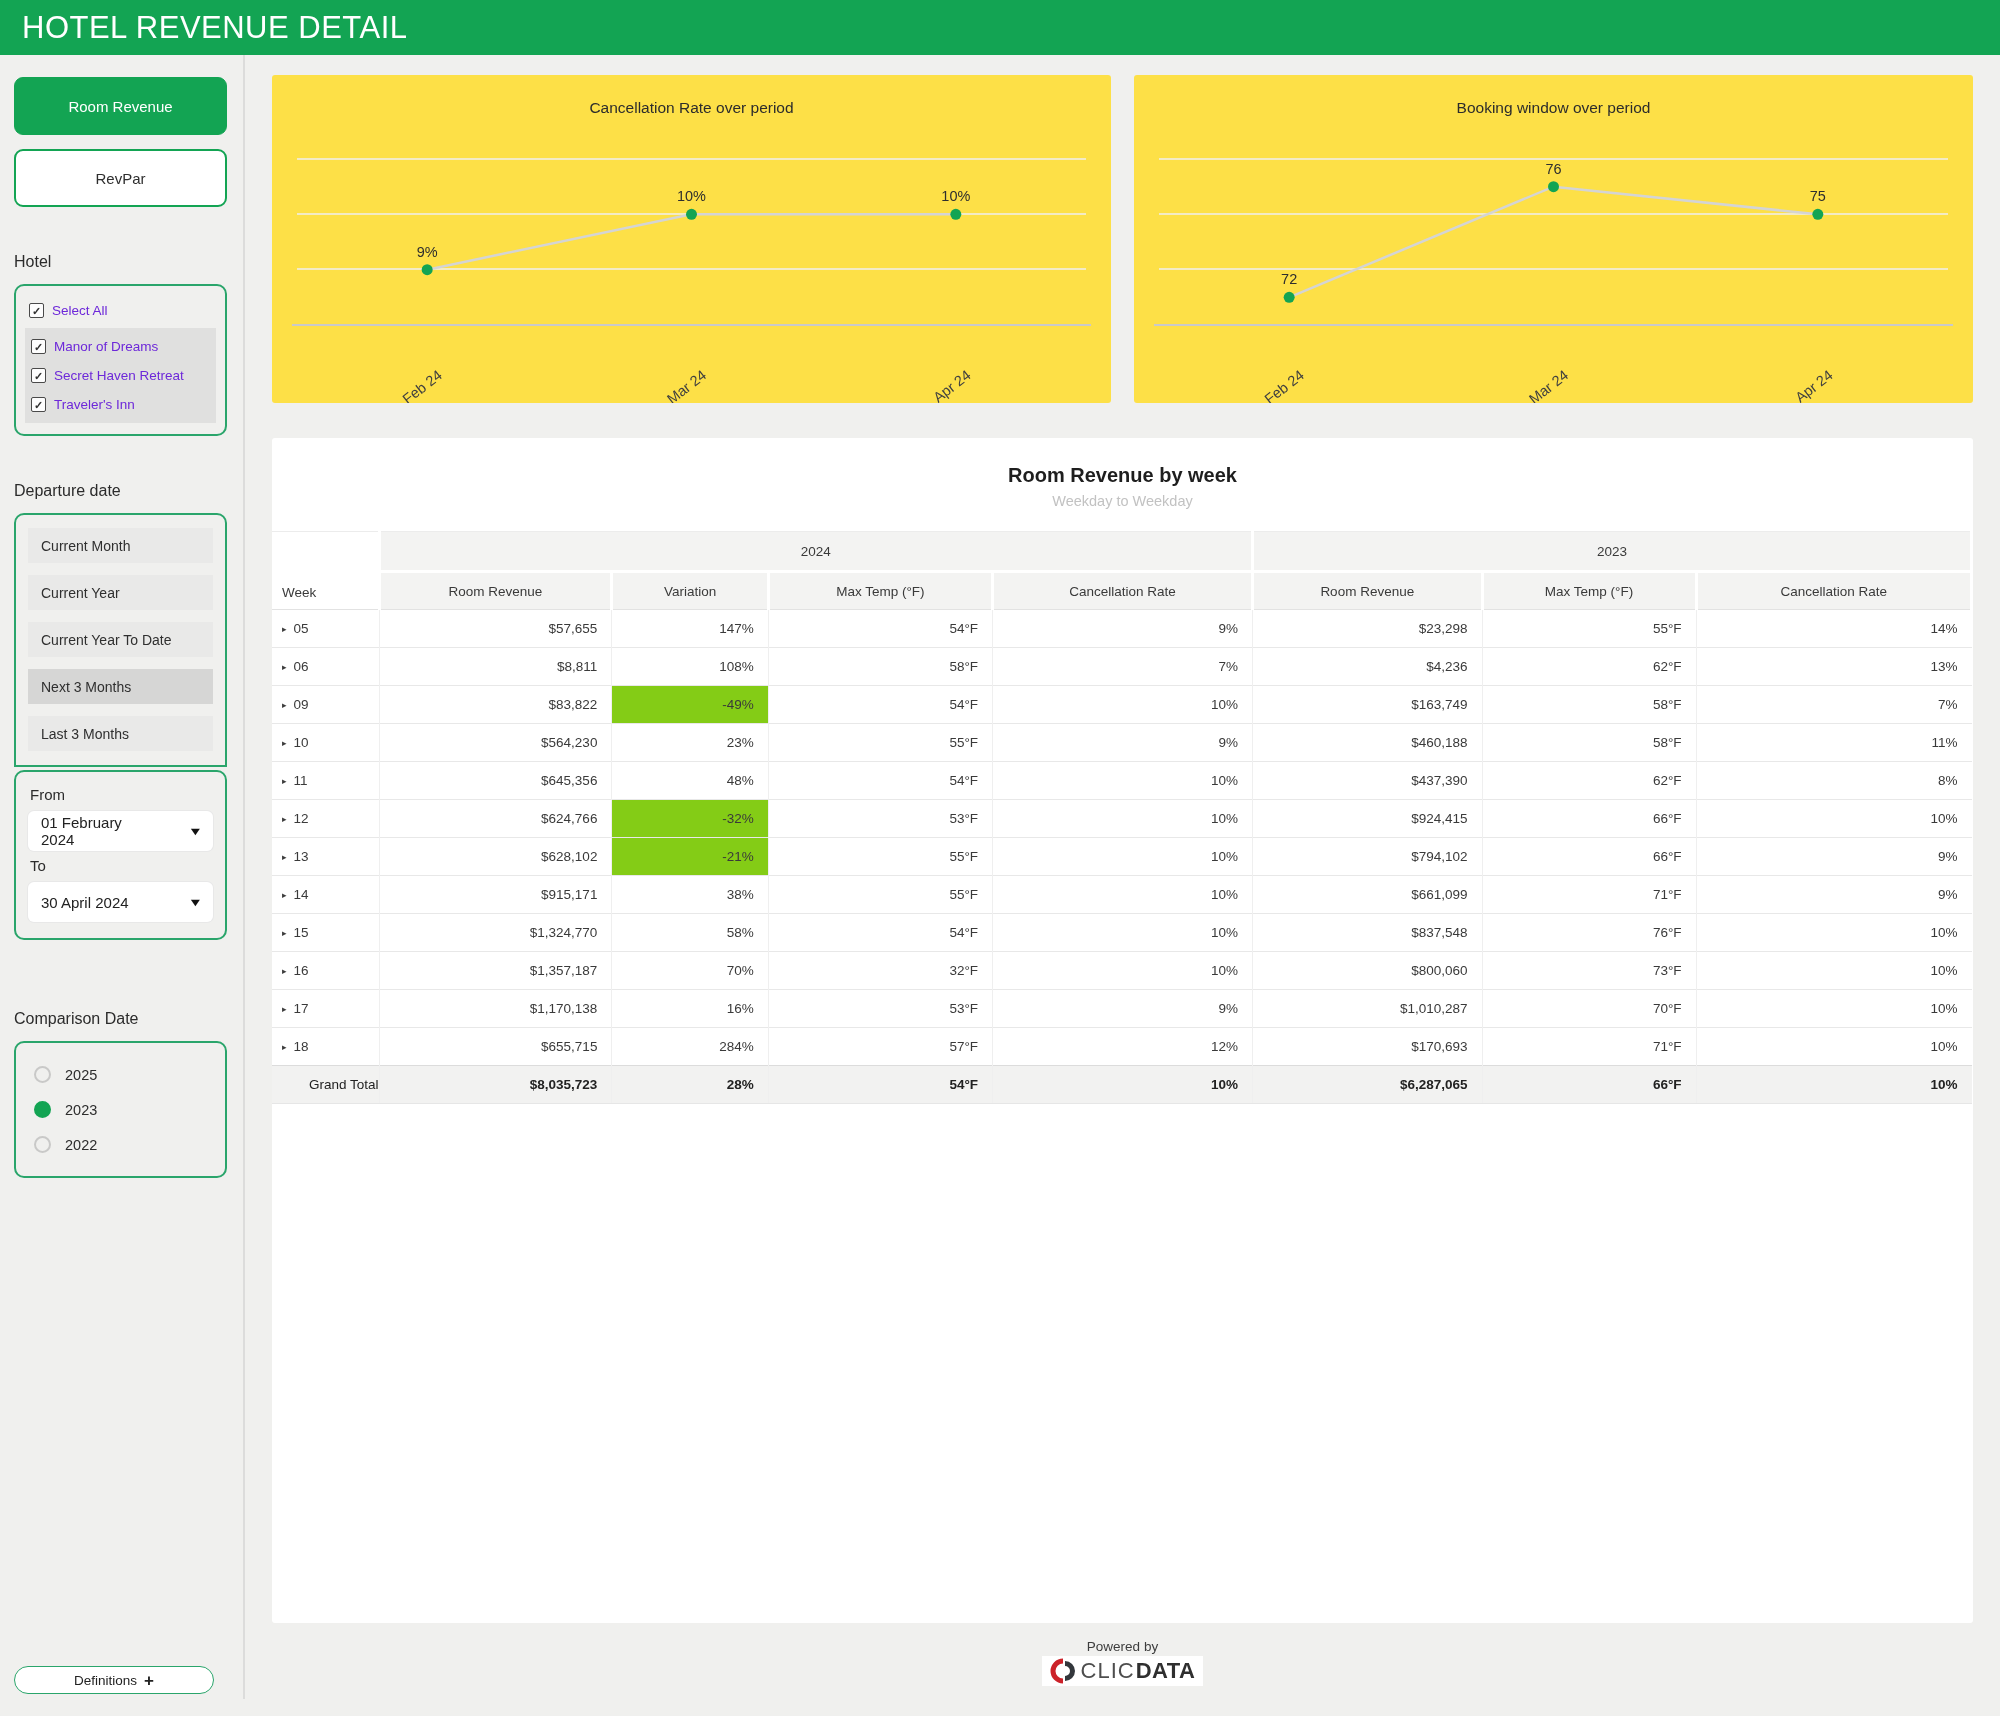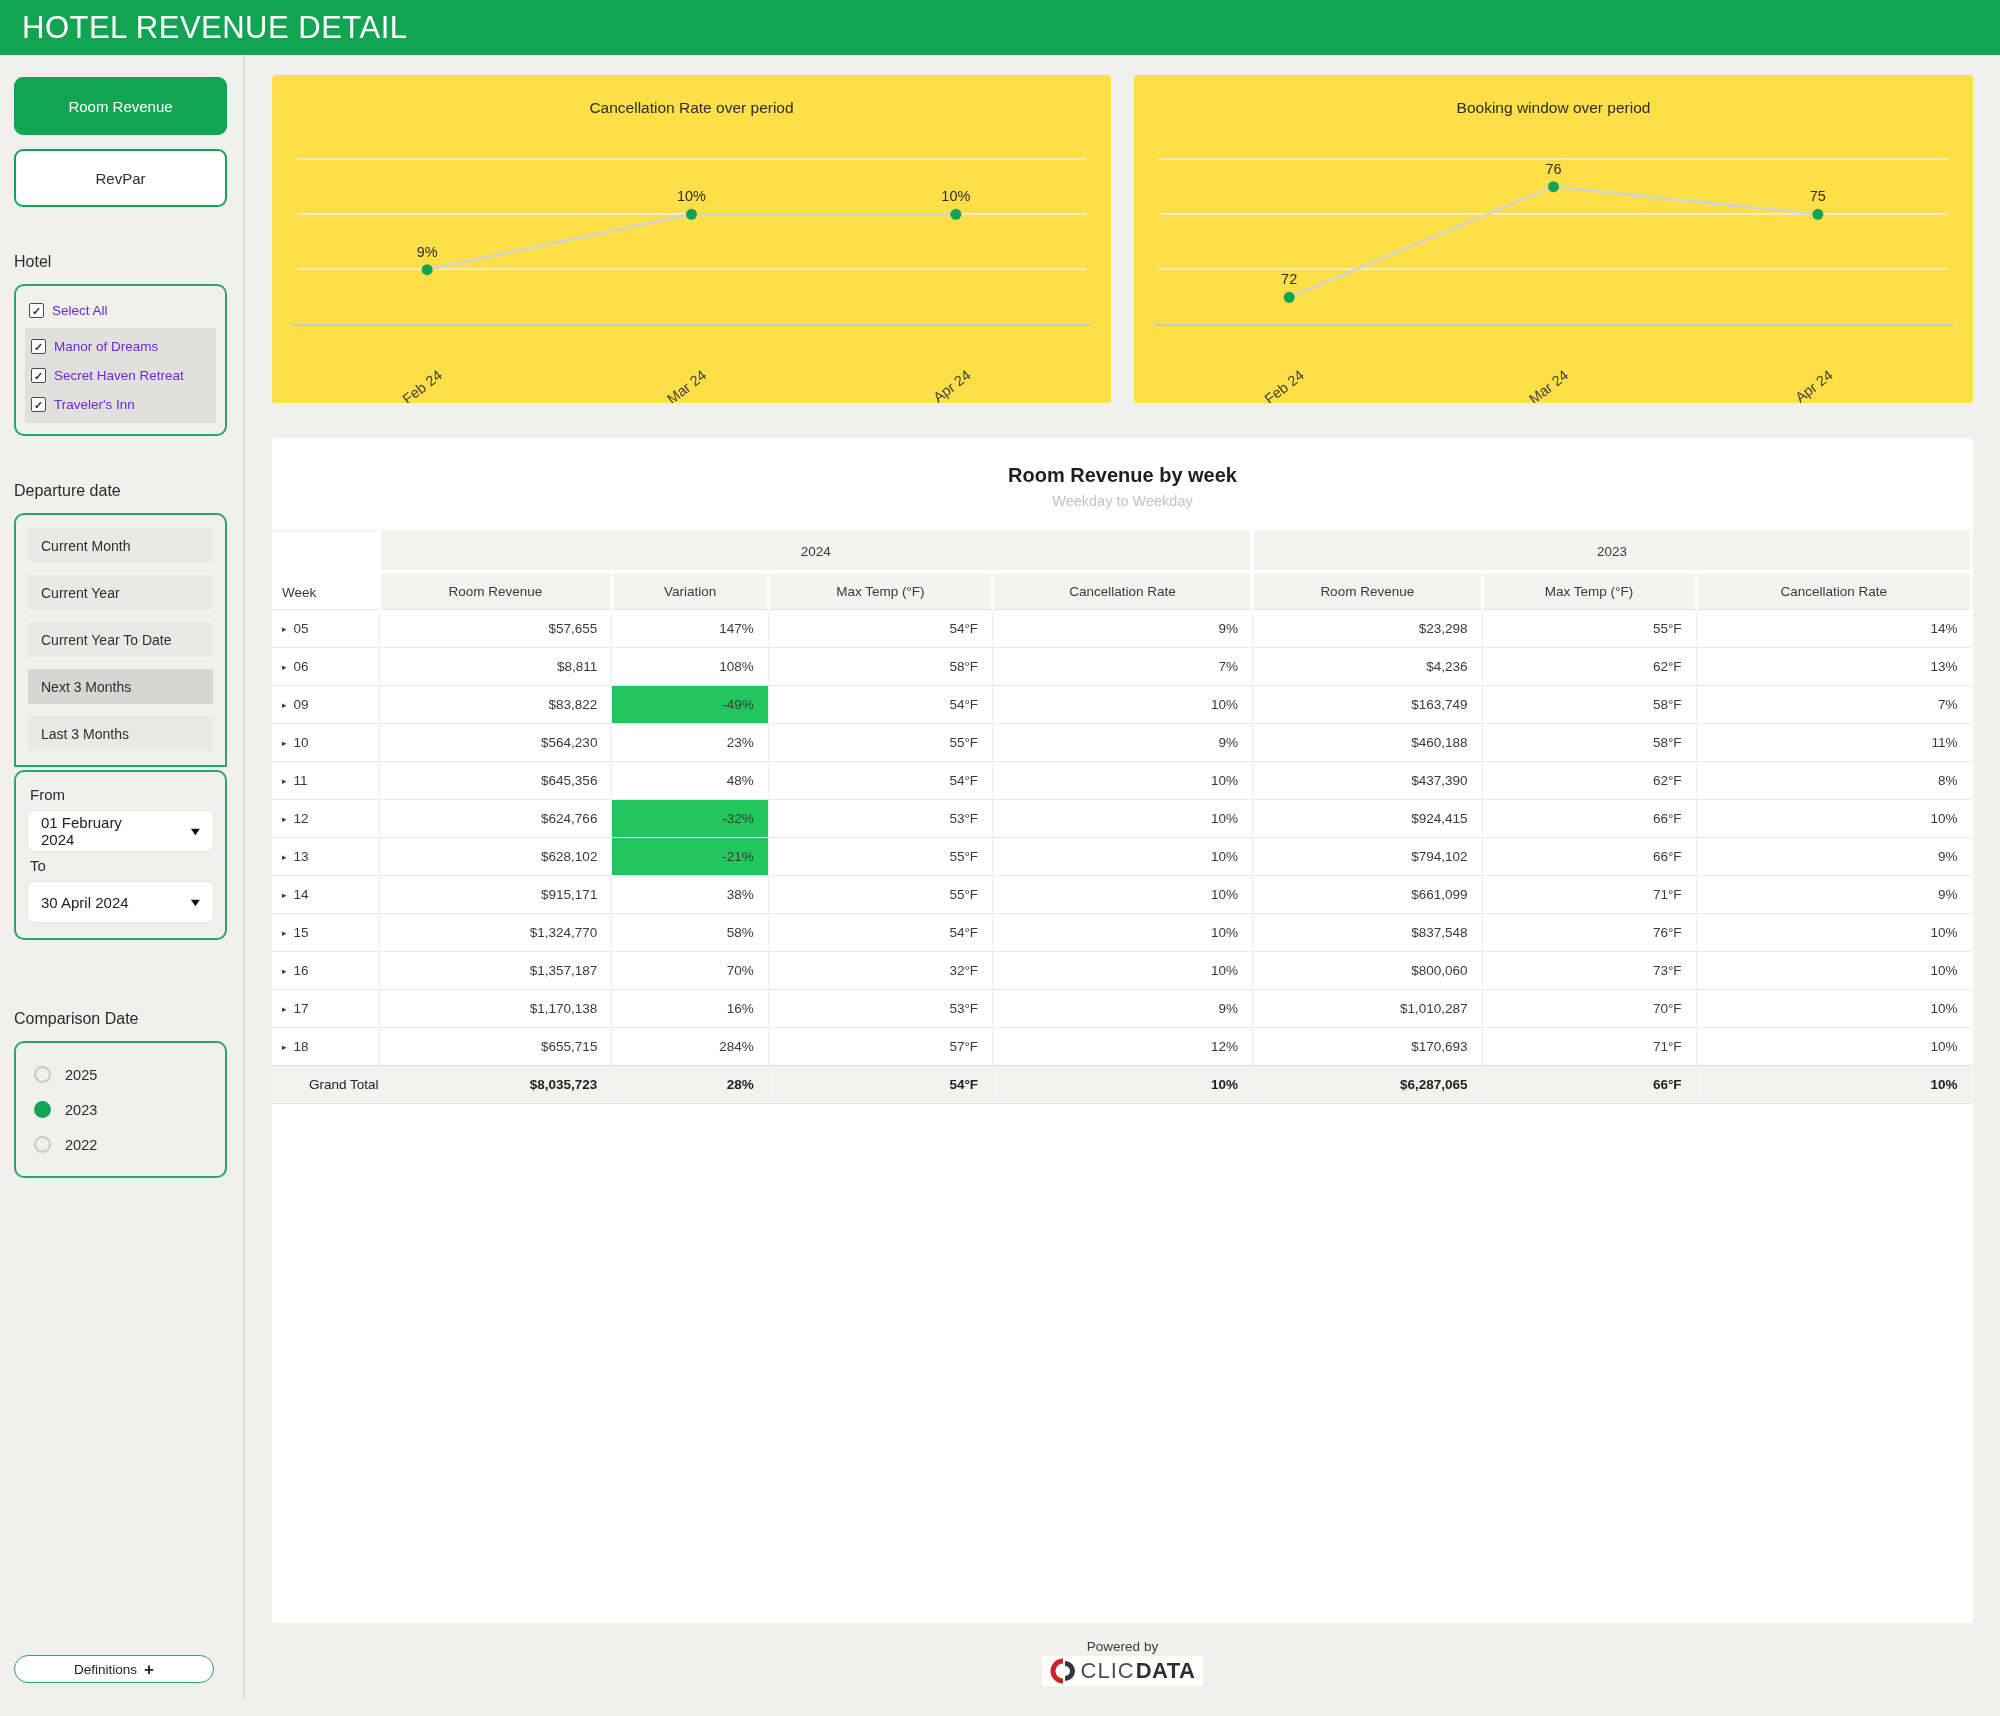--- a/index.html
+++ b/index.html
@@ -66,21 +66,21 @@
   }
   .caret { font-size: 11px; color: #111; transform: scaleX(1.4); }
 
   .comp-box { padding: 14px 12px; }
   .radio-row { display: flex; align-items: center; gap: 14px; padding: 9px 6px; cursor: pointer; }
   .radio { width: 17px; height: 17px; border-radius: 50%; border: 2px solid #c9c9c8; background: transparent; flex: 0 0 17px; }
   .radio.on { background: #13a453; border-color: #13a453; }
   .radio-label { font-size: 14.5px; color: #2d2d2d; }
 
   .definitions-btn {
-    position: absolute; bottom: 16px; left: 14px; width: 200px; height: 28px;
+    position: absolute; bottom: 5px; left: 14px; width: 200px; height: 28px;
     background: #fff; border: 1.6px solid #2aa56b; border-radius: 15px;
     display: flex; align-items: center; justify-content: center; gap: 7px;
     font-size: 13.5px; color: #222; cursor: pointer;
   }
   .definitions-btn .plus { font-weight: 700; font-size: 17px; line-height: 1; }
 
   
   .charts-row { display: flex; gap: 23px; }
   .chart-card { flex: 1; height: 328px; background: #fde047; border-radius: 3px; position: relative; }
   .chart-title { position: absolute; top: 24px; width: 100%; text-align: center; font-size: 15.5px; color: #2c2c2c; }
@@ -104,21 +104,21 @@
     border: 3px solid #fff; border-top: 1px solid #ececec;
   }
   th.col-head {
     background: #f3f3f2; font-weight: 400; height: 38px;
     border: 3px solid #fff; border-bottom: 1px solid #e2e2e2;
   }
   td { height: 38px; border-top: 1px solid #e8e8e8; border-left: 1px solid #efefef; }
   td.num { text-align: right; padding-right: 14px; }
   td.week-cell { padding-left: 10px; border-left: none; cursor: pointer; }
   .tri { font-size: 9px; color: #3c3c3c; margin-right: 7px; position: relative; top: -1px; }
-  td.neg { background: #22c55e; }
+  td.neg { background: #84cc16; }
   tr.total td { background: #f2f2f1; font-weight: 700; color: #222; border-top: 1px solid #dcdcdc; border-bottom: 1px solid #e6e6e6; }
   tr.total td.week-cell { font-weight: 400; font-size: 13.5px; cursor: default; text-align: right; }
 
   
   .footer { margin-top: 16px; display: flex; flex-direction: column; align-items: center; gap: 2px; }
   .powered { font-size: 13.5px; color: #3d3d3d; }
   .logo-box { background: #fff; padding: 2px 8px; display: flex; align-items: center; gap: 1px; }
   .logo-clic { font-size: 22px; letter-spacing: 1px; color: #4e4e4e; font-weight: 400; }
   .logo-data { font-size: 22px; letter-spacing: .5px; color: #2f2f2f; font-weight: 700; }
 </style>

